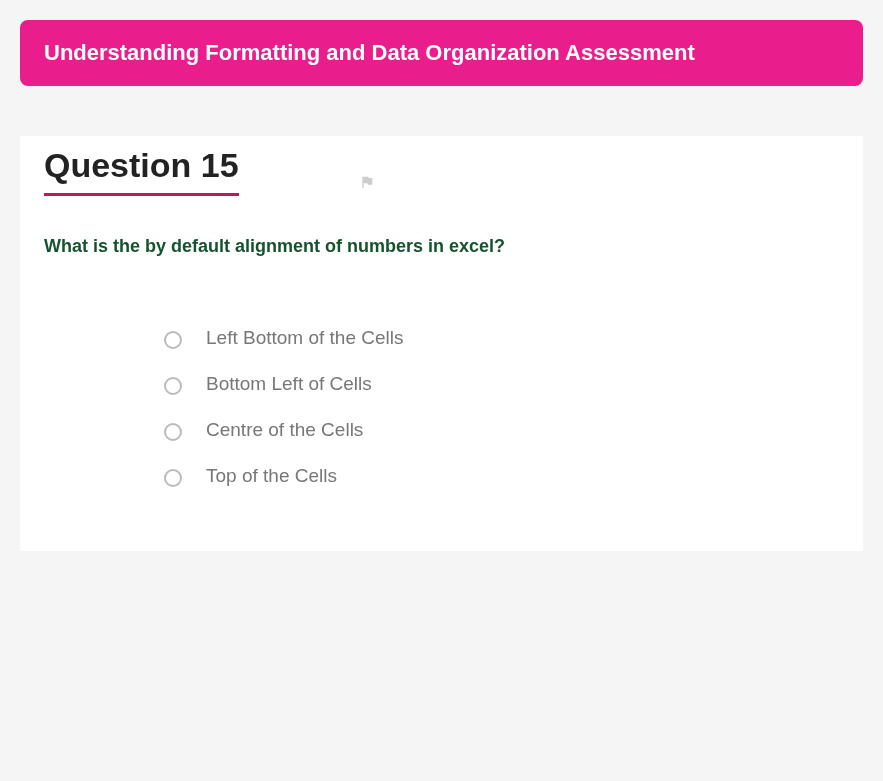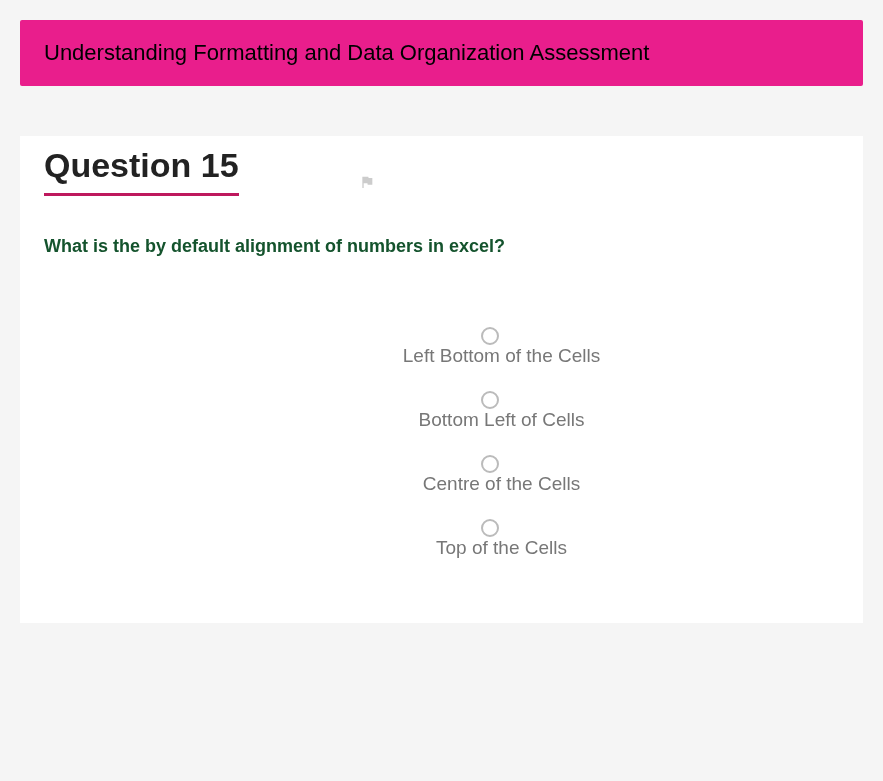--- a/index.html
+++ b/index.html
@@ -9,26 +9,26 @@
     }
     body {
       font-family: -apple-system, BlinkMacSystemFont, 'Segoe UI', Arial, sans-serif;
       background: #f5f5f5;
       padding: 20px;
       width: 883px;
       height: 781px;
     }
     .assessment-header {
       background: #e91e8c;
-      color: #000000;
+      color: #ffffff;
       padding: 20px 24px;
       font-size: 22px;
-      font-weight: 400;
+      font-weight: 700;
       margin-bottom: 50px;
-      border-radius: 2px;
+      border-radius: 8px;
     }
     .question-container {
       background: #fff;
       padding: 10px 24px 40px 24px;
     }
     .question-heading {
       font-size: 34px;
       font-weight: 700;
       color: #222;
       display: inline-block;
@@ -40,24 +40,23 @@
       font-size: 18px;
       color: #14532d;
       font-weight: 600;
       margin-bottom: 70px;
     }
     .options-list {
       padding-left: 120px;
     }
     .option-item {
       display: flex;
-      align-items: center;
+      align-items: flex-end;
       margin-bottom: 24px;
       cursor: pointer;
-      flex-direction: column;
     }
     .radio-circle {
       width: 18px;
       height: 18px;
       border: 2px solid #bbb;
       border-radius: 50%;
       margin-right: 24px;
       flex-shrink: 0;
       background: #fff;
     }

